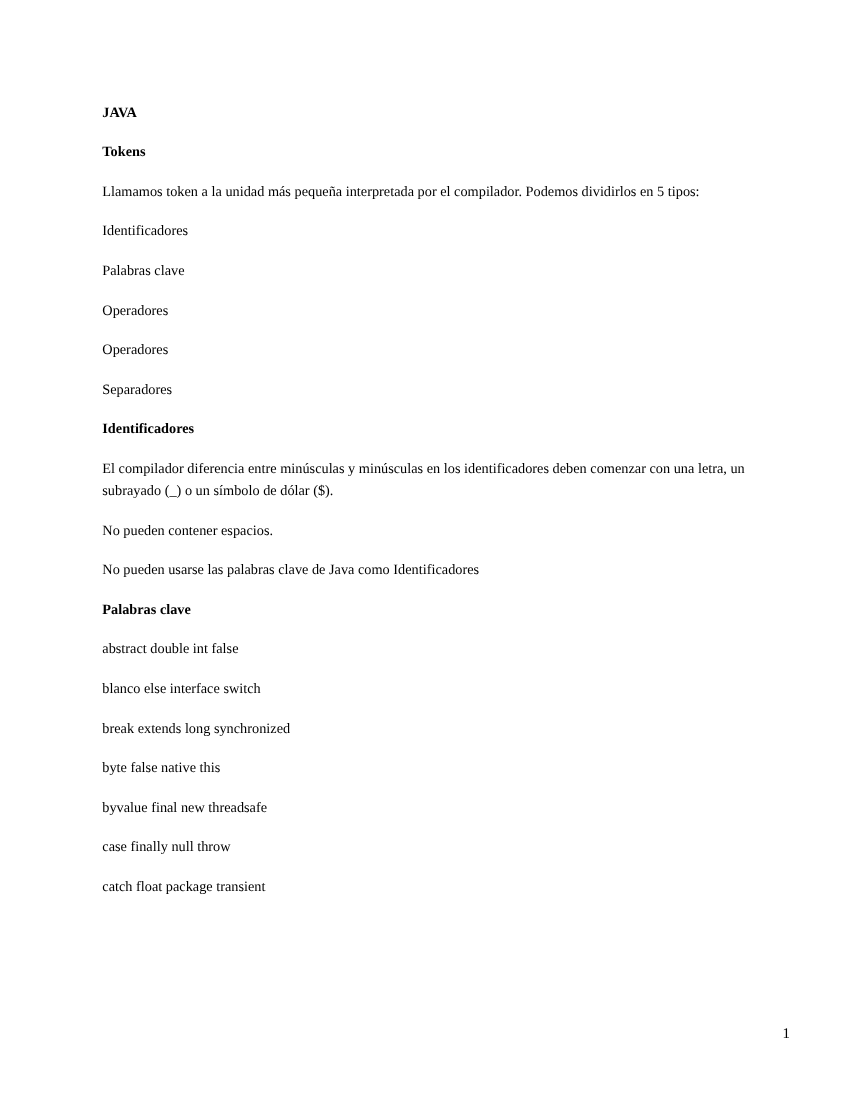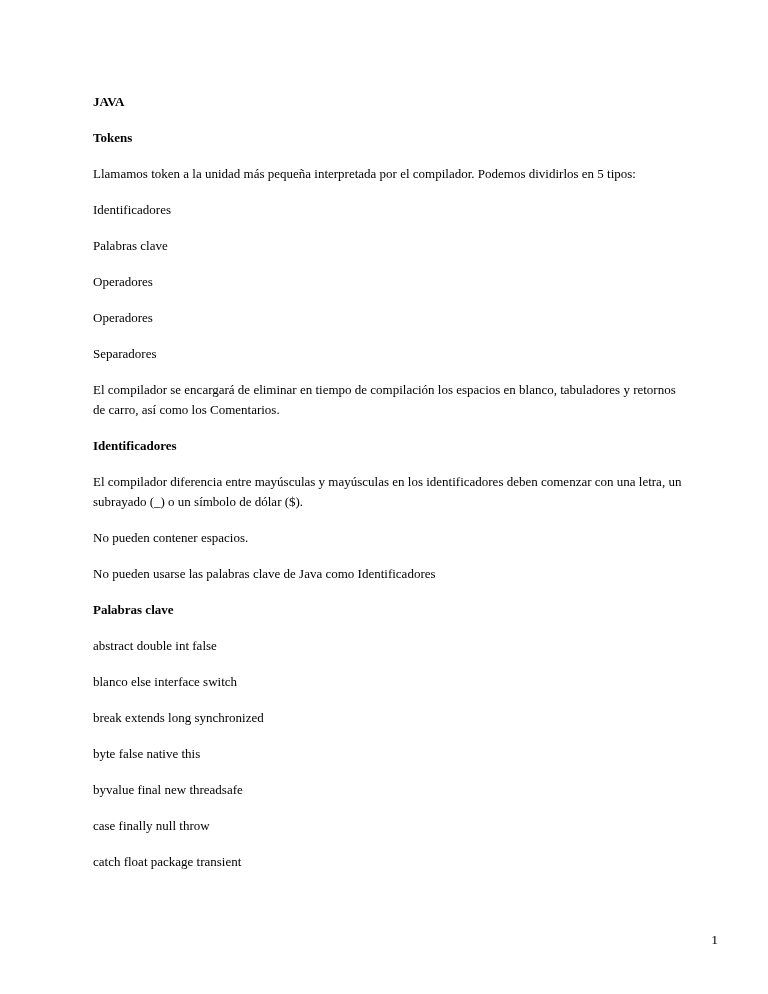--- a/index.html
+++ b/index.html
@@ -46,23 +46,22 @@
 <div class="page">
   <div class="content">
     <p class="b">JAVA</p>
     <p class="b">Tokens</p>
     <p>Llamamos token a la unidad más pequeña interpretada por el compilador. Podemos dividirlos en 5 tipos:</p>
     <p>Identificadores</p>
     <p>Palabras clave</p>
     <p>Operadores</p>
     <p>Operadores</p>
     <p>Separadores</p>
-    <p>El compilador se encargará de eliminar en tiempo de compilación los espacios en blanco, tabuladores y retornos de carro, así como los Comentarios.</p>
     <p class="b">Identificadores</p>
-    <p>El compilador diferencia entre mayúsculas y mayúsculas en los identificadores deben comenzar con una letra, un subrayado (_) o un símbolo de dólar ($).</p>
+    <p>El compilador diferencia entre minúsculas y minúsculas en los identificadores deben comenzar con una letra, un subrayado (_) o un símbolo de dólar ($).</p>
     <p>No pueden contener espacios.</p>
     <p>No pueden usarse las palabras clave de Java como Identificadores</p>
     <p class="b">Palabras clave</p>
     <p>abstract double int false</p>
     <p>blanco else interface switch</p>
     <p>break extends long synchronized</p>
     <p>byte false native this</p>
     <p>byvalue final new threadsafe</p>
     <p>case finally null throw</p>
     <p>catch float package transient</p>

